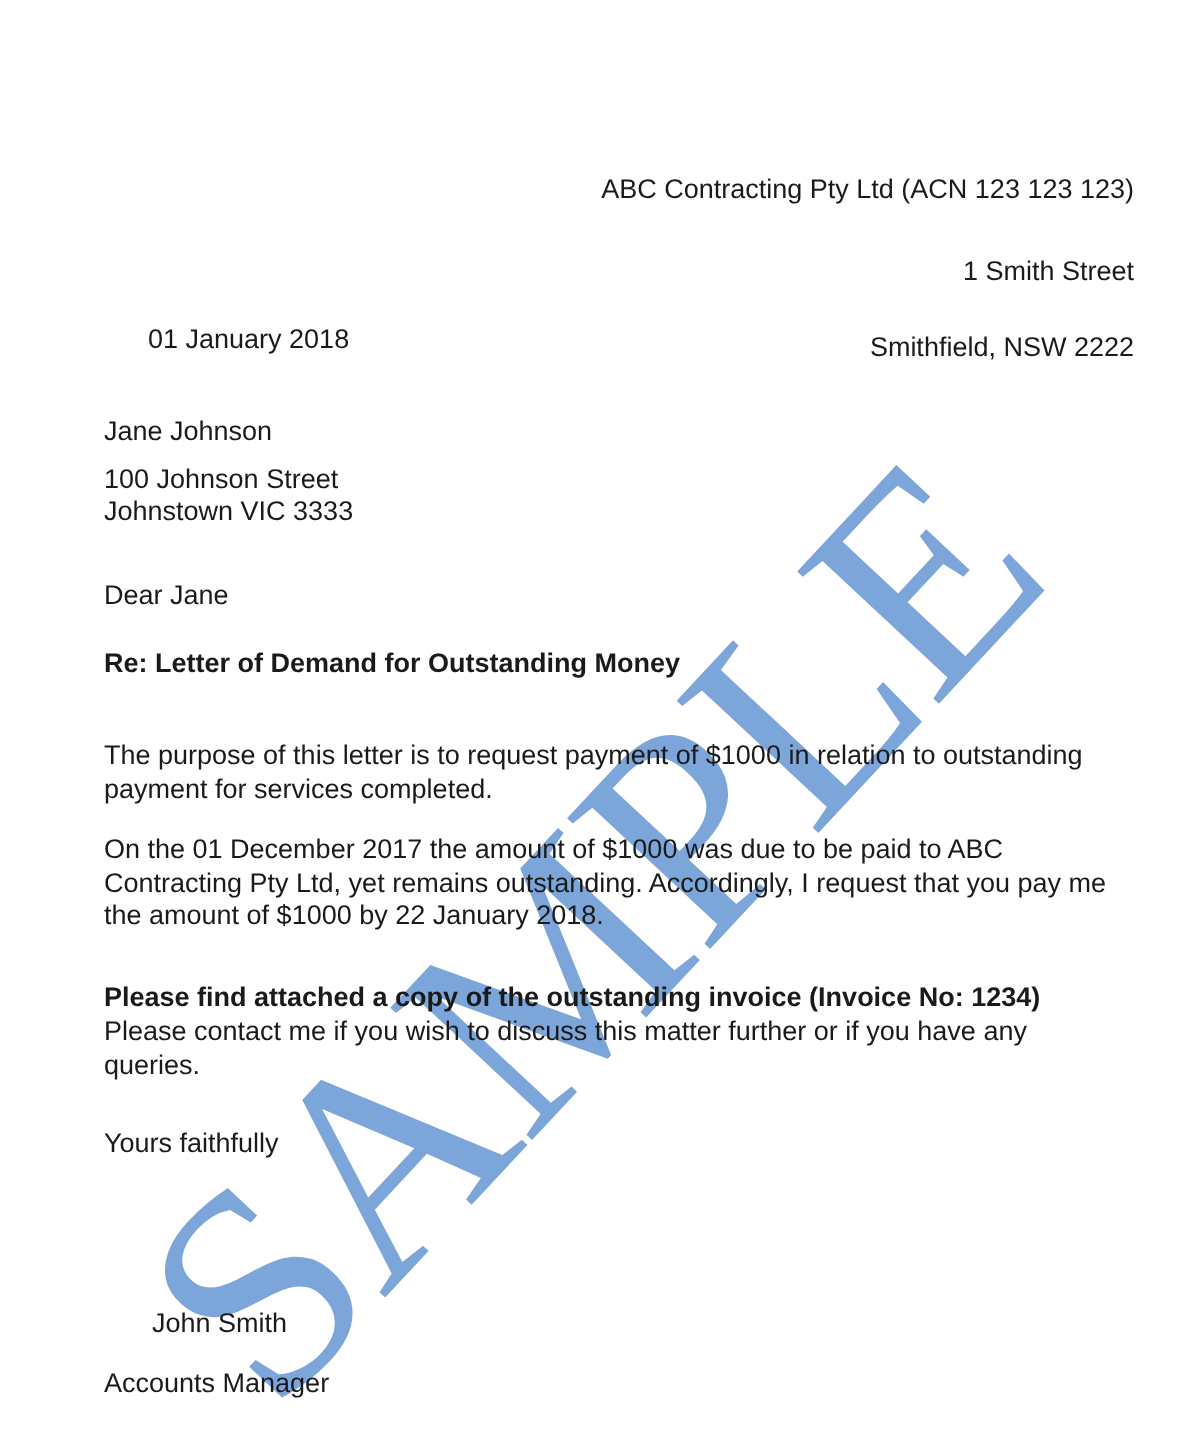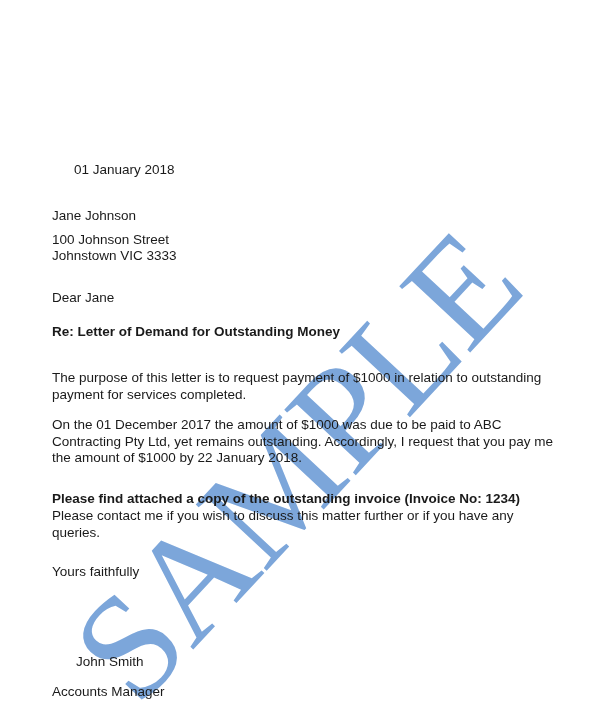--- a/index.html
+++ b/index.html
@@ -74,20 +74,25 @@
 </head>
 <body>
 
 <div class="page" style="background: rgb(255, 255, 255); color: rgb(26, 26, 26);">
 
   <div class="wm" style="color: rgb(124, 166, 218); transform: translate(-50%, -50%) rotate(-47deg);">SAMPLE</div>
 
   <div class="content">
 
 
+    <div class="blk sender">
+      <div class="line">ABC Contracting Pty Ltd (ACN 123 123 123)</div>
+      <div class="line">1 Smith Street</div>
+      <div class="line">Smithfield, NSW 2222</div>
+    </div>
 
     <div class="blk date">01 January 2018</div>
 
     <div class="blk recipient-name">Jane Johnson</div>
 
     <div class="blk recipient-address">100 Johnson Street
 Johnstown VIC 3333</div>
 
     <div class="blk salutation">Dear Jane</div>
 

